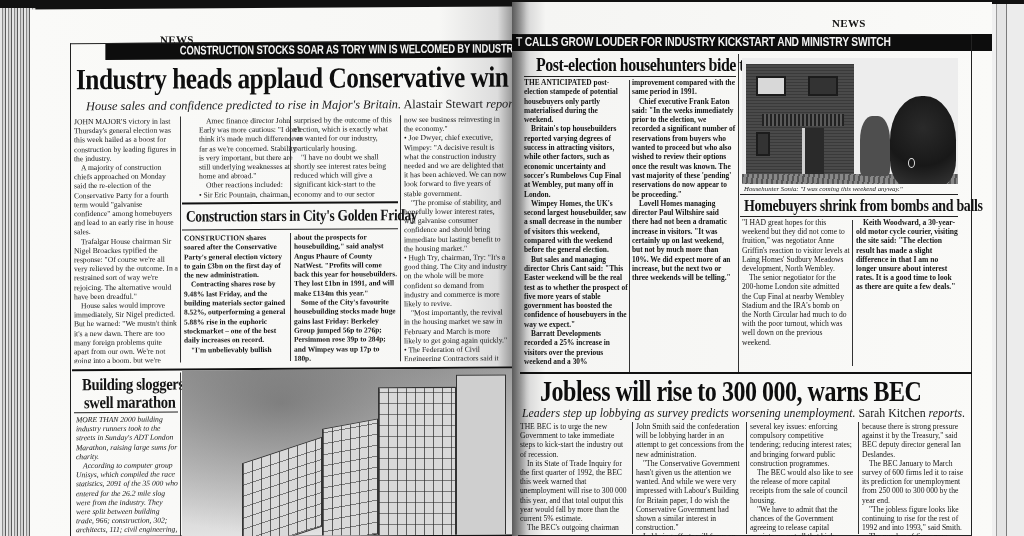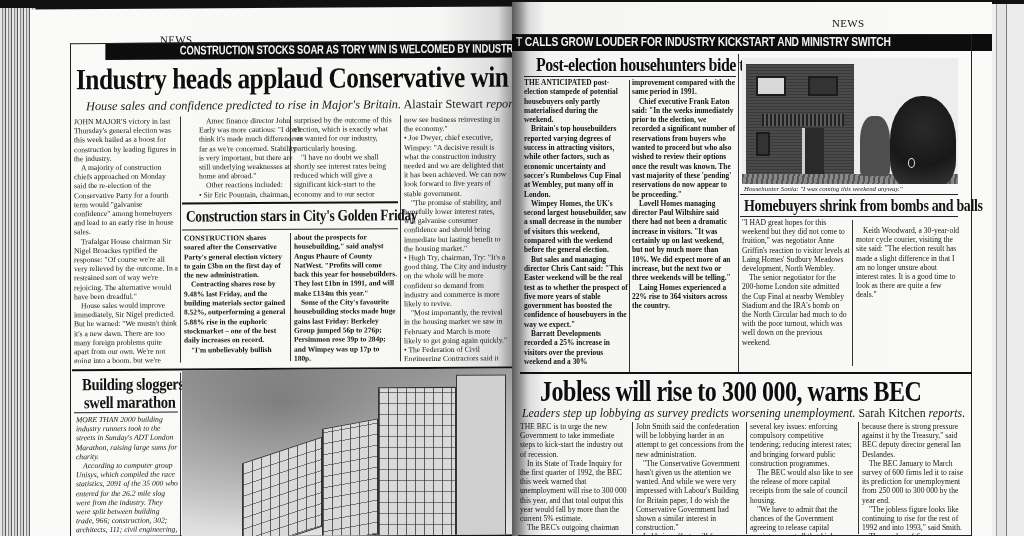--- a/index.html
+++ b/index.html
@@ -11,21 +11,21 @@
     background: repeating-linear-gradient(90deg, #e6e6e6 0 2px, #8a8a8a 2px 3px, #d2d2d2 3px 5px, #5a5a5a 5px 6px); }
   .page-edge-right { position: absolute; left: 990px; top: 4px; width: 34px; height: 532px;
     background: repeating-linear-gradient(90deg, #f0f0f0 0 6px, #9a9a9a 6px 7px, #e4e4e4 7px 16px, #7a7a7a 16px 17px, #ececec 17px 34px); }
 
   .page { position: absolute; background: #f6f6f4; overflow: hidden; }
   .page.left { left: 30px; top: 8px; width: 482px; height: 528px; transform: skewY(-0.35deg);
     background: linear-gradient(90deg, #fafaf8 0%, #f7f7f5 85%, #dcdcdc 97%, #9a9a9a 100%); }
   .page.right { left: 512px; top: 2px; width: 480px; height: 534px;
     background: linear-gradient(90deg, #8a8a8a 0%, #d6d6d6 3%, #f5f5f3 7%, #fafaf8 100%); }
 
-  .news-label { position: absolute; font-family: "Liberation Serif", serif; font-weight: normal; font-size: 11px; letter-spacing: 0.3px; }
+  .news-label { position: absolute; font-family: "Liberation Serif", serif; font-weight: bold; font-size: 11px; letter-spacing: 0.3px; }
   .left .news-label { left: 130px; top: 25px; }
   .right .news-label { left: 320px; top: 15px; }
 
   .banner { position: absolute; background: #0d0d0d; color: #f4f4f4; height: 17px; line-height: 17px;
     font-family: "Liberation Sans", sans-serif; font-weight: bold; font-size: 12.5px; letter-spacing: -0.2px; white-space: nowrap; overflow: hidden; }
   .left .banner { left: 40px; top: 34px; width: 442px; text-align: right; padding-right: 2px; transform: scaleX(0.92); transform-origin: right; }
   .right .banner { left: 0; top: 32px; width: 480px; padding-left: 4px; transform-origin: left; }
   .banner span { display: inline-block; transform: scaleX(0.82); transform-origin: left; }
   .left .banner span { transform-origin: right; }
 
@@ -167,21 +167,20 @@
       <p>Britain's top housebuilders reported varying degrees of success in attracting visitors, while other factors, such as economic uncertainty and soccer's Rumbelows Cup Final at Wembley, put many off in London.</p>
       <p>Wimpey Homes, the UK's second largest housebuilder, saw a small decrease in the number of visitors this weekend, compared with the weekend before the general election.</p>
       <p>But sales and managing director Chris Cant said: "This Easter weekend will be the real test as to whether the prospect of five more years of stable government has boosted the confidence of housebuyers in the way we expect."</p>
       <p>Barratt Developments recorded a 25% increase in visitors over the previous weekend and a 30%</p>
     </div>
     <div class="rule-v" style="left:117px;top:78px;height:292px;"></div>
     <div class="col bold" style="left:120px;top:76px;width:104px;height:300px;">
       <p class="first">improvement compared with the same period in 1991.</p>
       <p>Chief executive Frank Eaton said: "In the weeks immediately prior to the election, we recorded a significant number of reservations from buyers who wanted to proceed but who also wished to review their options once the result was known. The vast majority of these 'pending' reservations do now appear to be proceeding."</p>
       <p>Lovell Homes managing director Paul Wiltshire said there had not been a dramatic increase in visitors. "It was certainly up on last weekend, but not by much more than 10%. We did expect more of an increase, but the next two or three weekends will be telling."</p>
-      <p>Laing Homes experienced a 22% rise to 364 visitors across the country.</p>
     </div>
     <div class="rule-v" style="left:226px;top:52px;height:320px;"></div>
 
     <div class="photo" style="left:230px;top:56px;width:216px;height:126px;">
       <div class="house"></div>
       <div class="win" style="left:14px;top:18px;width:30px;height:20px;"></div>
       <div class="win" style="left:66px;top:18px;width:30px;height:20px;background:#333;"></div>
       <div class="roof"></div>
       <div class="win" style="left:14px;top:74px;width:14px;height:24px;background:#333;"></div>
       <div class="door"></div>
@@ -194,21 +193,21 @@
     <div class="rule-h" style="left:228px;top:192px;width:218px;"></div>
 
     <div class="subhead" style="left:232px;top:194px;font-size:17px;transform:scaleX(0.82);transform-origin:left;">Homebuyers shrink from bombs and balls</div>
     <div class="rule-h" style="left:228px;top:214px;width:218px;"></div>
 
     <div class="col" style="left:230px;top:216px;width:108px;height:150px;">
       <p class="first">"I HAD great hopes for this weekend but they did not come to fruition," was negotiator Anne Griffin's reaction to visitor levels at Laing Homes' Sudbury Meadows development, North Wembley.</p>
       <p>The senior negotiator for the 200-home London site admitted the Cup Final at nearby Wembley Stadium and the IRA's bomb on the North Circular had much to do with the poor turnout, which was well down on the previous weekend.</p>
     </div>
     <div class="rule-v" style="left:340px;top:218px;height:146px;"></div>
-    <div class="col" style="left:344px;top:224px;width:104px;height:150px;">
+    <div class="col" style="left:344px;top:216px;width:104px;height:150px;font-weight:bold;">
       <p>Keith Woodward, a 30-year-old motor cycle courier, visiting the site said: "The election result has made a slight difference in that I am no longer unsure about interest rates. It is a good time to look as there are quite a few deals."</p>
     </div>
 
     <div class="rule-h thick" style="left:8px;top:370px;width:452px;"></div>
     <div class="headline" style="left:28px;top:372px;font-size:30px;transform:scaleX(0.8);transform-origin:left;">Jobless will rise to 300 000, warns BEC</div>
     <div class="standfirst" style="left:10px;top:404px;font-size:11.8px;">
       <i>Leaders step up lobbying as survey predicts worsening unemployment.</i>
       <span>Sarah Kitchen</span>
       <i>reports.</i>
     </div>

